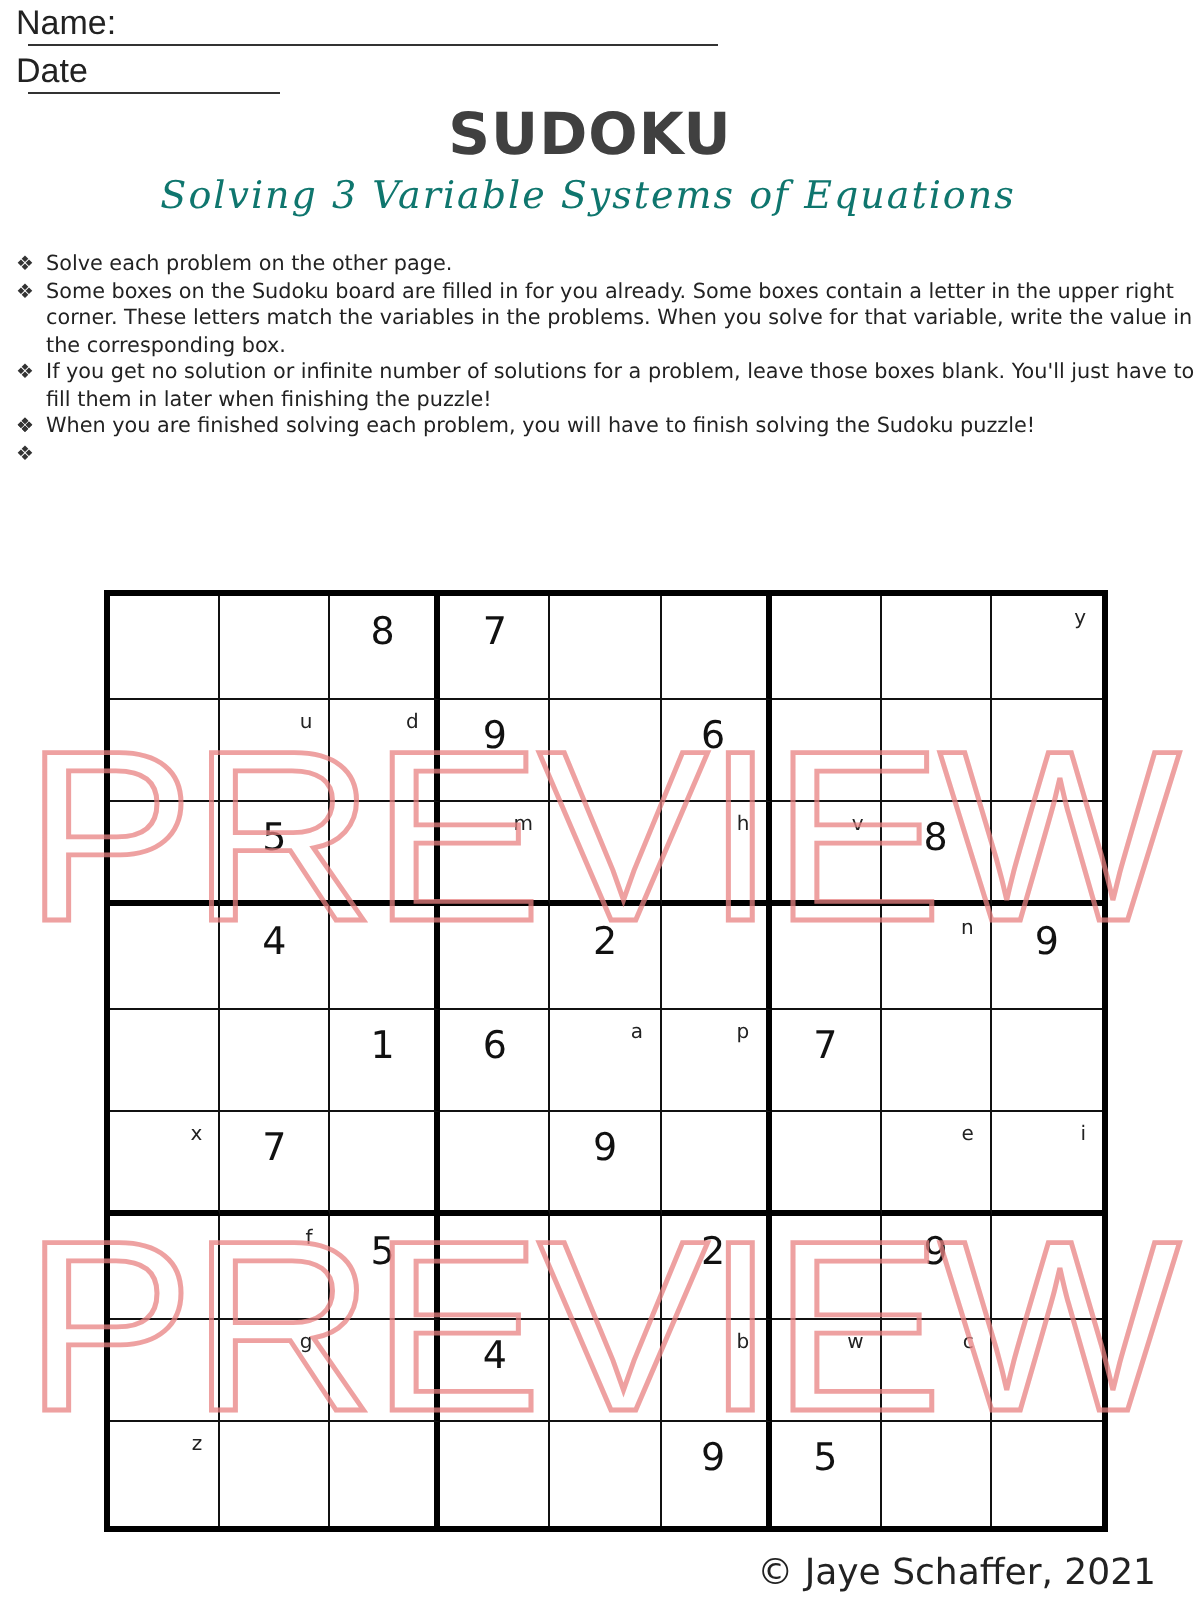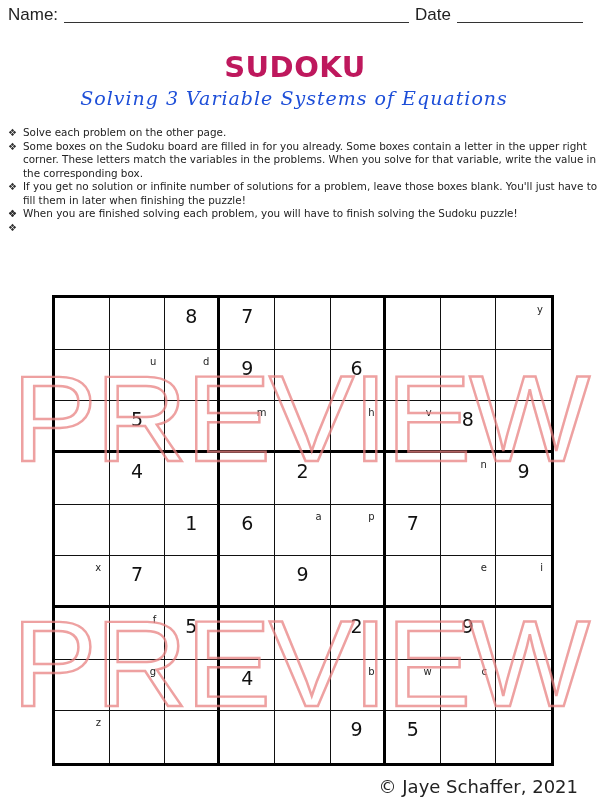--- a/index.html
+++ b/index.html
@@ -2,38 +2,38 @@
 <html><head>
   <meta charset="utf-8">
   <style>
     * { margin: 0; padding: 0; box-sizing: border-box; }
     html, body { width: 600px; height: 800px; background: #ffffff; overflow: hidden; }
     body { position: relative; font-family: "DejaVu Sans", sans-serif; color: #1a1a1a; }
 
     .header-line {
       position: absolute; top: 2px; left: 8px; right: 12px; height: 26px;
       font-size: 17px; font-family: "Liberation Sans", sans-serif; color: #222;
-      display: flex; align-items: center;
+      display: flex; align-items: flex-start; flex-direction: column;
     }
     .header-line .lbl { white-space: nowrap; }
     .header-line .blank {
       border-bottom: 1.5px solid #333; height: 18px; margin: 0 6px 3px 6px;
     }
     .header-line .name-blank { width: 345px; }
     .header-line .date-blank { width: 126px; margin-right: 0; }
 
     .title {
       position: absolute; top: 50px; left: 0; width: 590px; text-align: center;
       font-family: "DejaVu Sans", sans-serif; font-weight: bold; font-size: 29px;
-      letter-spacing: 0.5px; color: #be185d;
+      letter-spacing: 0.5px; color: #404040;
     }
     .subtitle {
       position: absolute; top: 87px; left: 0; width: 588px; text-align: center;
       font-family: "DejaVu Serif", serif; font-style: italic; font-size: 19px;
-      letter-spacing: 1px; color: #1d4ed8;
+      letter-spacing: 1px; color: #0f766e;
     }
 
     .instructions {
       position: absolute; top: 126px; left: 8px; width: 590px;
       list-style: none; font-family: "DejaVu Sans", sans-serif;
       font-size: 10.4px; line-height: 13.5px; color: #222;
     }
     .instructions li { position: relative; padding-left: 15px; }
     .instructions li .bullet {
       position: absolute; left: 0; top: 0; font-size: 10px; color: #333;

